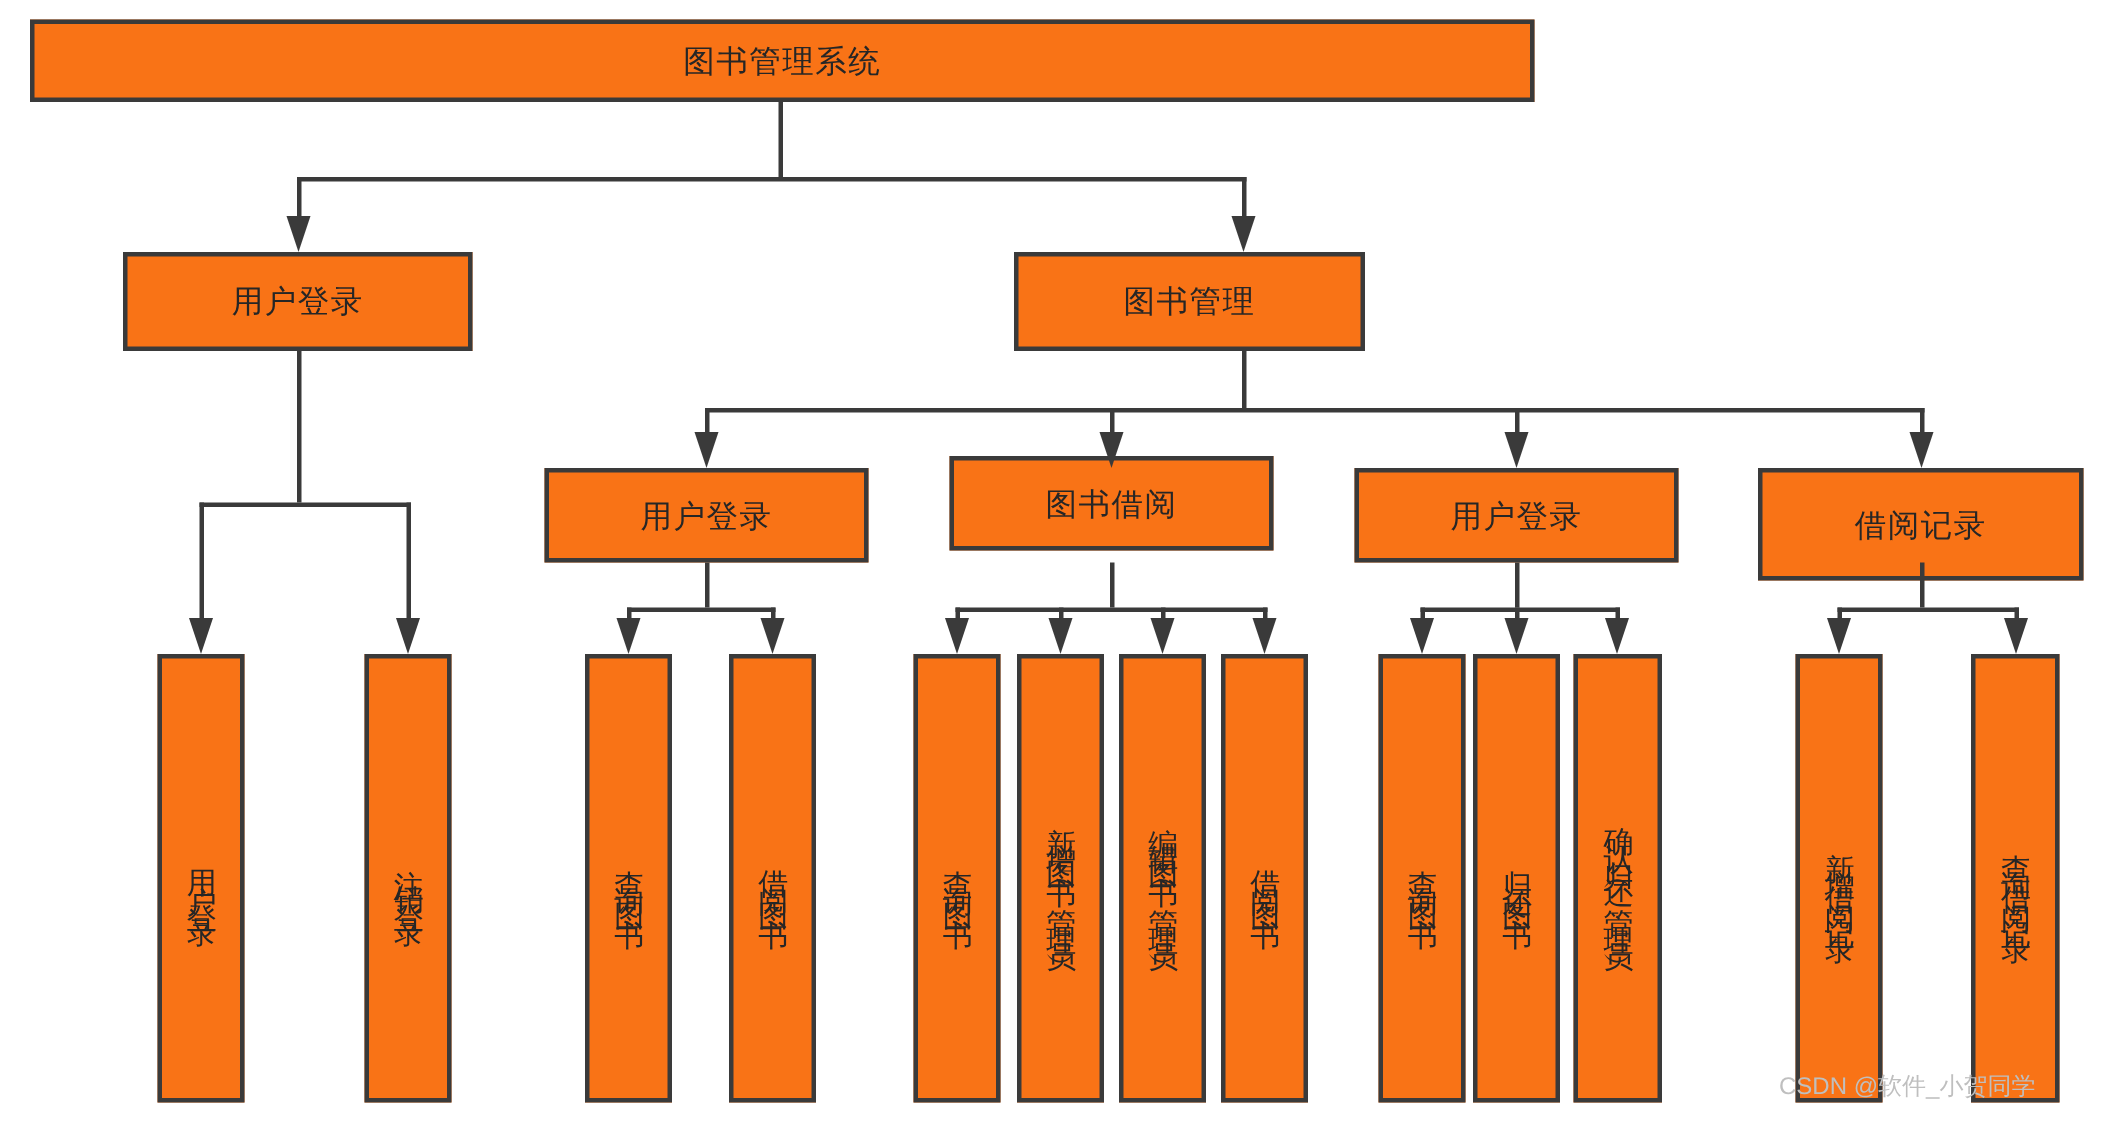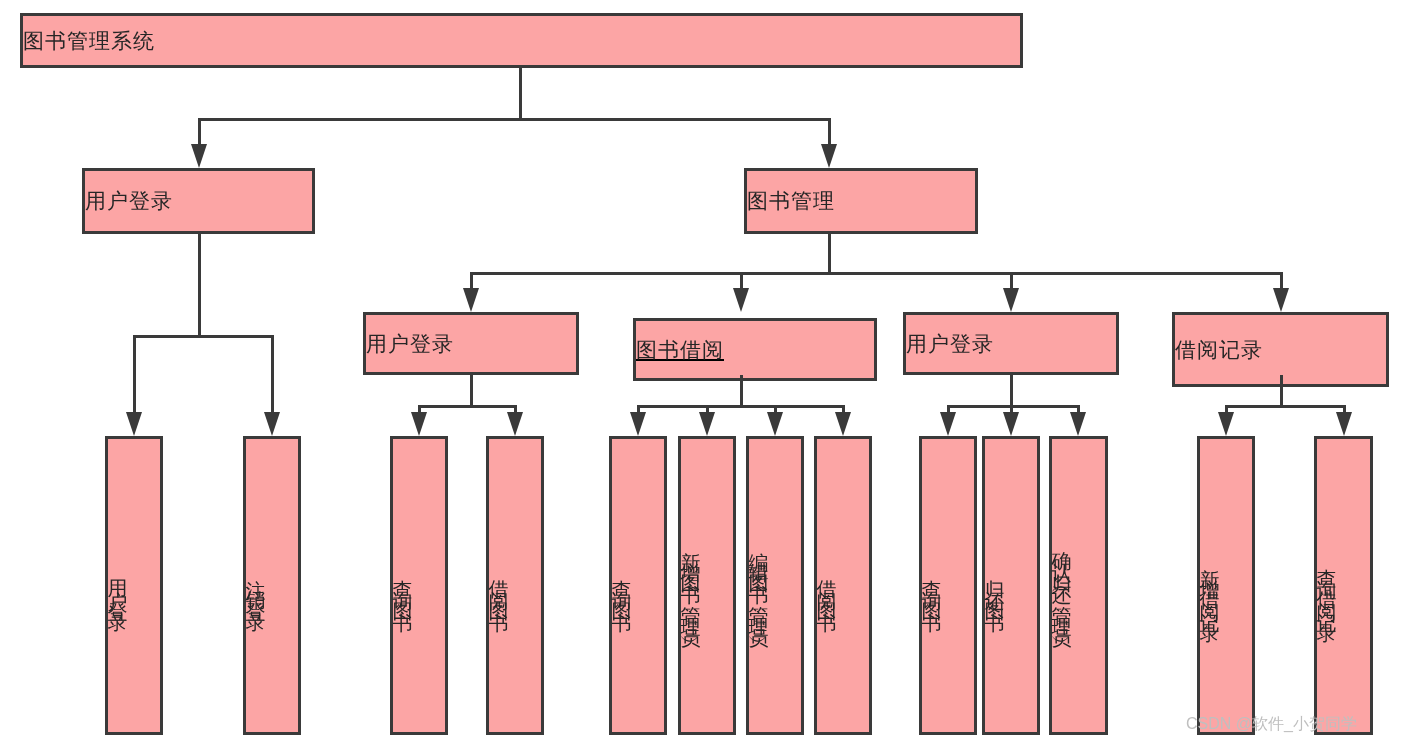--- a/index.html
+++ b/index.html
@@ -13,23 +13,24 @@
   body {
     width: 1405px; height: 747px;
     background: var(--bg);
     position: relative;
     overflow: hidden;
     font-family: "Liberation Sans", "DejaVu Sans", sans-serif;
   }
   .box {
     position: absolute;
     border: 3px solid var(--line);
-    background: #fca5a5;
+    background: #f97316;
     display: flex;
     align-items: center;
+    justify-content: center;
   }
   .hlabel {
     font-size: 21px;
     color: var(--text);
     letter-spacing: 1px;
     white-space: nowrap;
   }
   .vbox { width: 58px; height: 299px; top: 436px; }
   .vlabel {
     writing-mode: vertical-rl;
@@ -63,29 +64,29 @@
 <div>
 
   <div class="box" style="left:20px; top:13px; width:1003px; height:55px;">
     <span class="hlabel">图书管理系统</span>
   </div>
 
   <div class="box" style="left:82px; top:168px; width:233px; height:66px;">
     <span class="hlabel">用户登录</span>
   </div>
 
-  <div class="box" style="left:744px; top:168px; width:234px; height:66px;">
+  <div class="box" style="left:676px; top:168px; width:234px; height:66px;">
     <span class="hlabel">图书管理</span>
   </div>
 
   <div class="box" style="left:363px; top:312px; width:216px; height:63px;">
     <span class="hlabel">用户登录</span>
   </div>
 
-  <div class="box" style="left:633px; top:318px; width:244px; height:63px;text-decoration:underline;">
+  <div class="box" style="left:633px; top:304px; width:216px; height:63px;">
     <span class="hlabel">图书借阅</span>
   </div>
 
   <div class="box" style="left:903px; top:312px; width:216px; height:63px;">
     <span class="hlabel">用户登录</span>
   </div>
 
   <div class="box" style="left:1172px; top:312px; width:217px; height:75px;">
     <span class="hlabel">借阅记录</span>
   </div>

